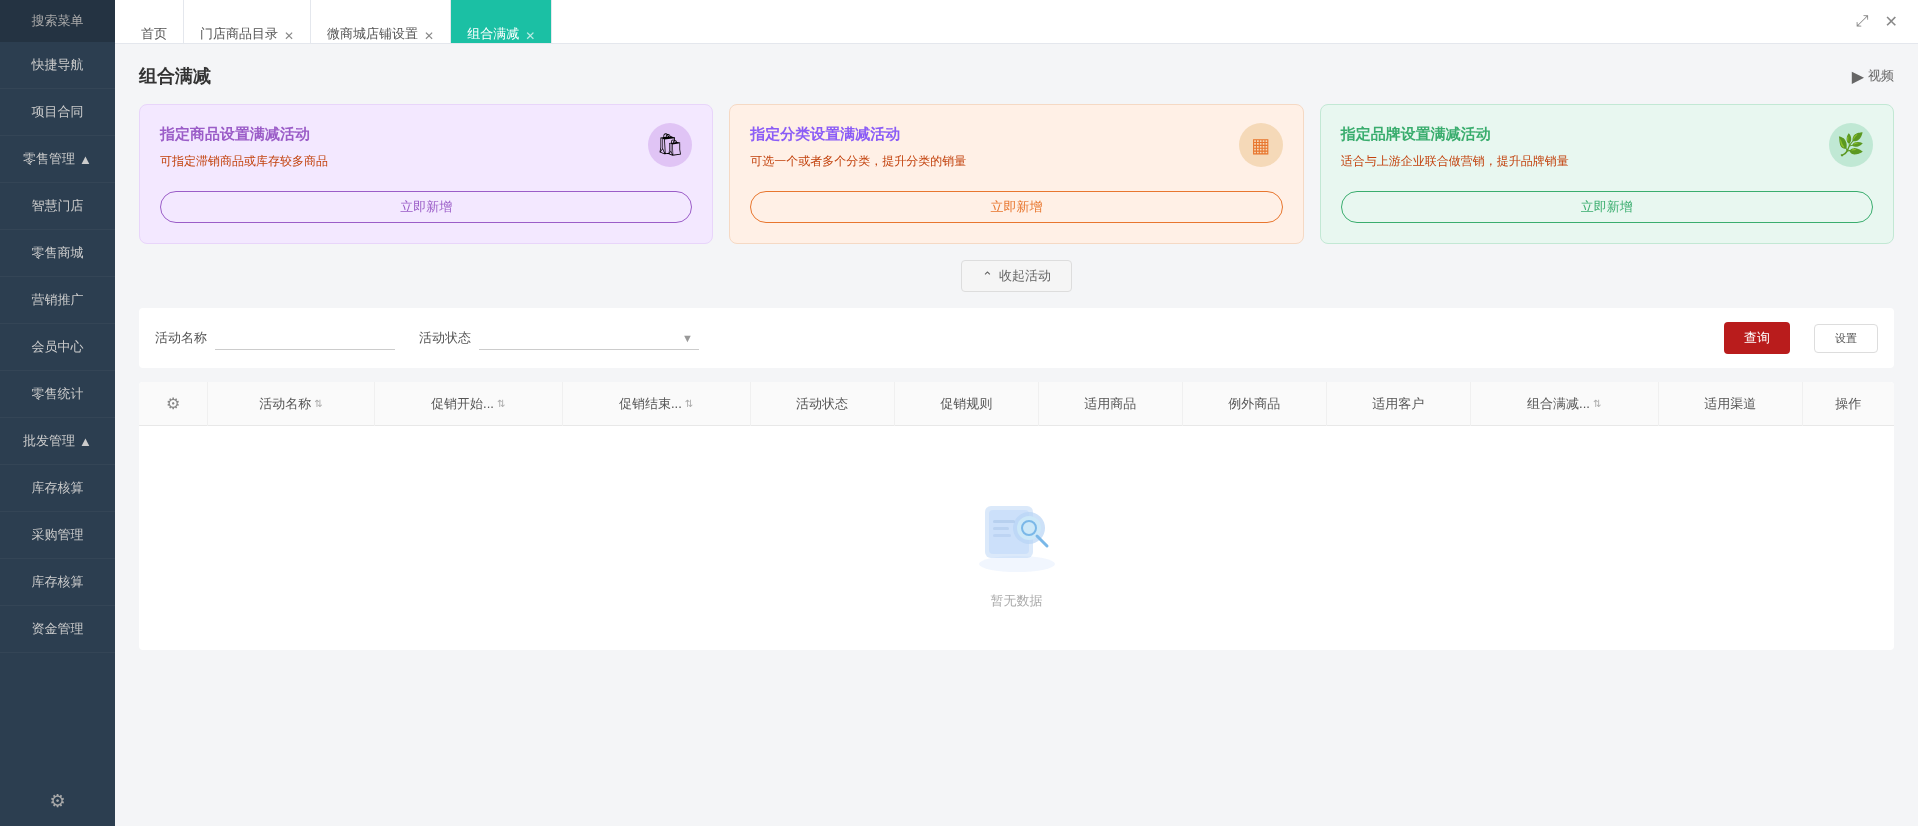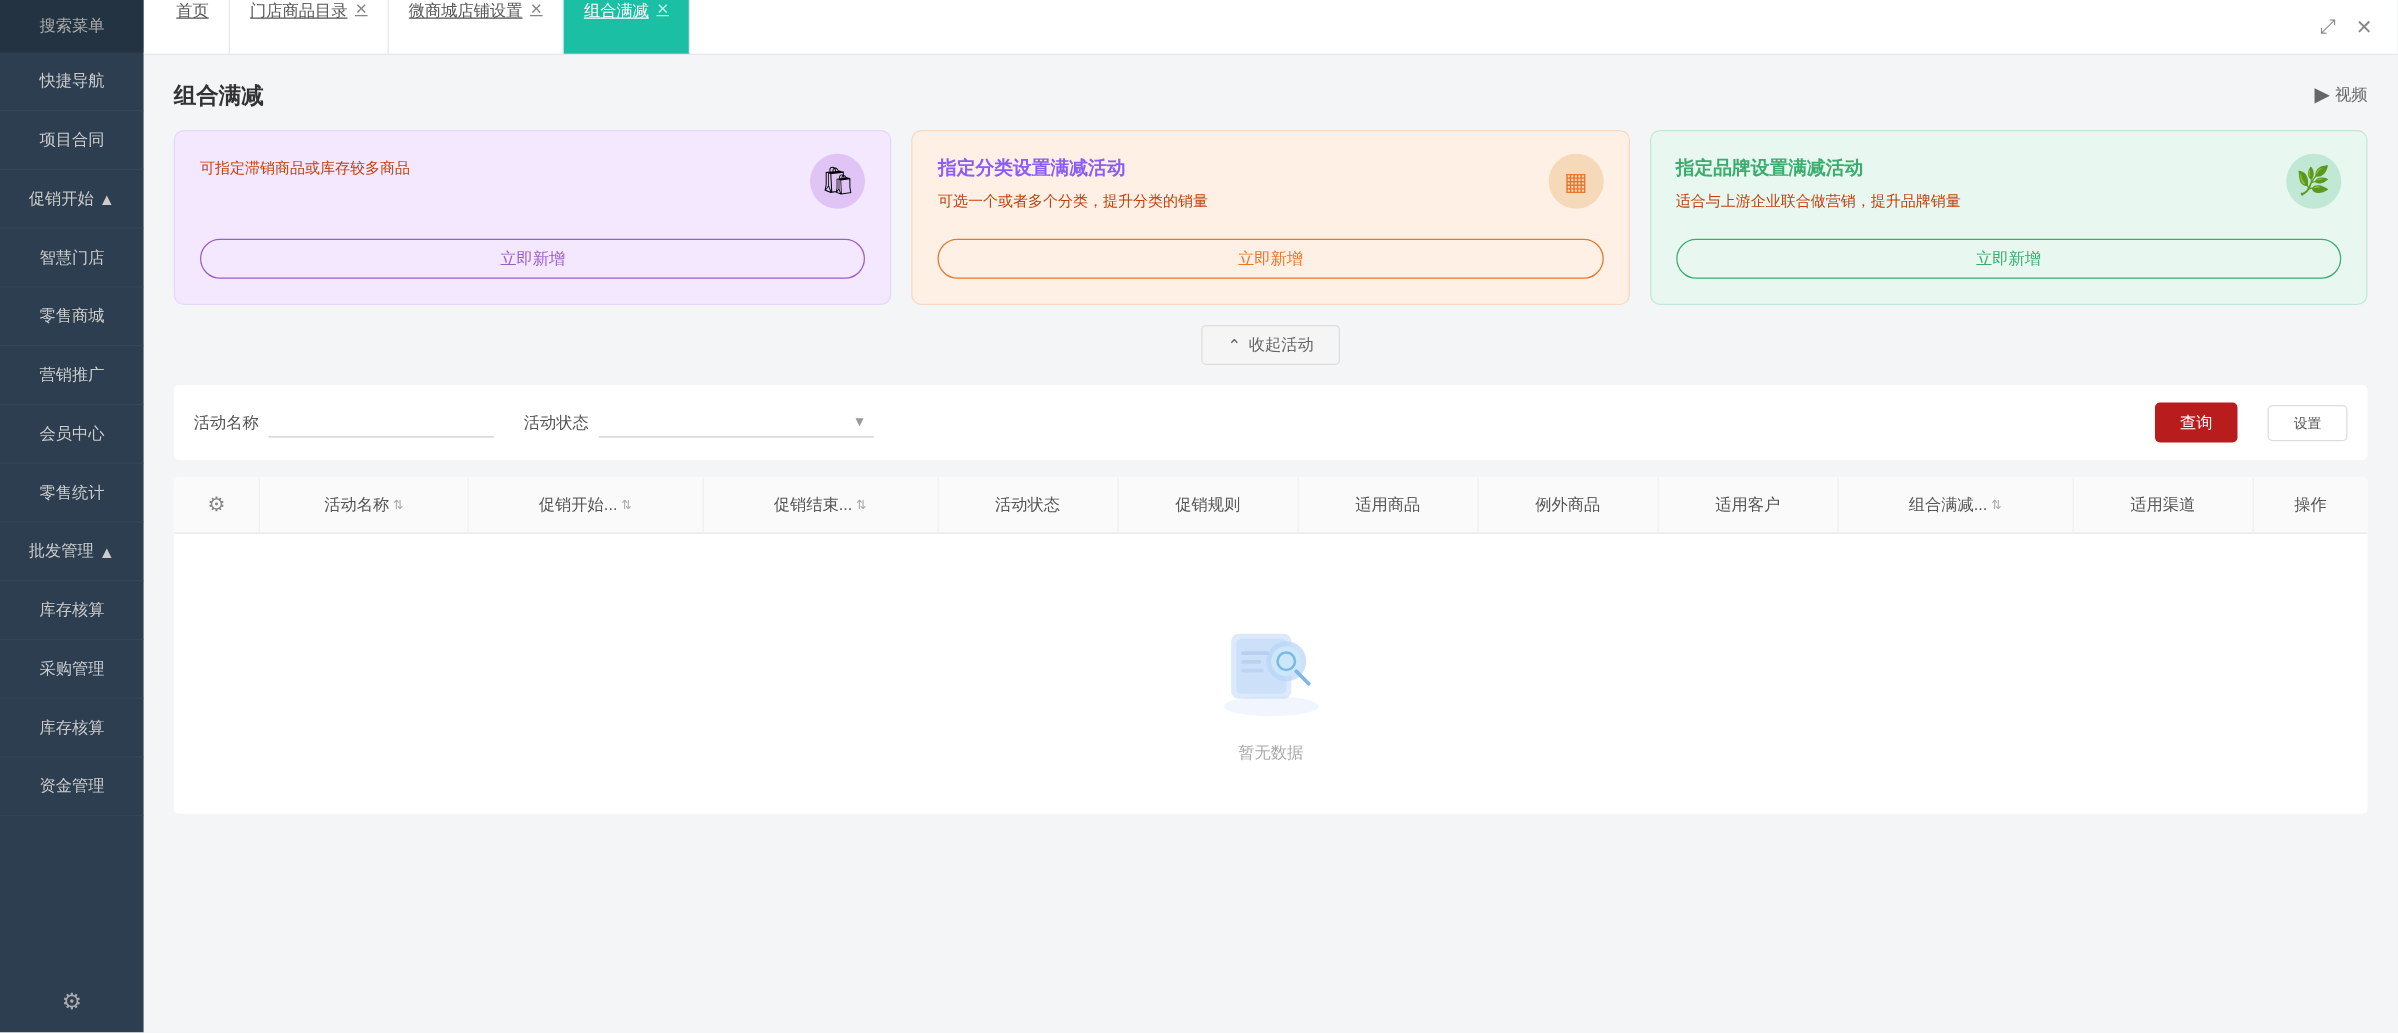--- a/index.html
+++ b/index.html
@@ -55,29 +55,28 @@
       display: flex;
       align-items: center;
       background: #fff;
       border-bottom: 1px solid #e4e7ed;
       padding: 0 10px;
       height: 44px;
       flex-shrink: 0;
     }
     .tab {
       display: flex;
-      align-items: flex-start;
+      align-items: flex-end;
       padding: 0 16px;
       height: 100%;
       font-size: 13px;
       color: #555;
       cursor: pointer;
       border-right: 1px solid #e4e7ed;
       gap: 6px;
-      text-decoration: underline;
     }
     .tab:first-child { border-left: none; }
     .tab.active {
       background: #1bc0a4;
       color: #fff;
     }
     .tab .tab-close {
       font-size: 12px;
       color: inherit;
       opacity: 0.7;
@@ -324,21 +323,21 @@
   </style>
 </head>
 <body>
 
 <div class="sidebar">
   <div class="sidebar-search">搜索菜单</div>
 
   <div class="sidebar-item">快捷导航</div>
   <div class="sidebar-item">项目合同</div>
   <div class="sidebar-item has-arrow">
-    <span>促销开始</span>
+    <span>零售管理</span>
     <span>▲</span>
   </div>
   <div class="sidebar-item">智慧门店</div>
   <div class="sidebar-item">零售商城</div>
   <div class="sidebar-item">营销推广</div>
   <div class="sidebar-item">会员中心</div>
   <div class="sidebar-item">零售统计</div>
   <div class="sidebar-item has-arrow">
     <span>批发管理</span>
     <span>▲</span>
@@ -383,20 +382,21 @@
       <div class="video-link">
         <span style="font-size:16px;">▶</span>
         <span>视频</span>
       </div>
     </div>
 
     <div class="cards-row">
 
       <div class="promo-card card-purple">
         <div class="card-icon">🛍</div>
+        <div class="card-title">指定商品设置满减活动</div>
         <div class="card-desc">可指定滞销商品或库存较多商品</div>
         <button class="card-btn">立即新增</button>
       </div>
 
       <div class="promo-card card-orange">
         <div class="card-icon" style="font-size:20px; color:#e8762e;">▦</div>
         <div class="card-title">指定分类设置满减活动</div>
         <div class="card-desc">可选一个或者多个分类，提升分类的销量</div>
         <button class="card-btn">立即新增</button>
       </div>

